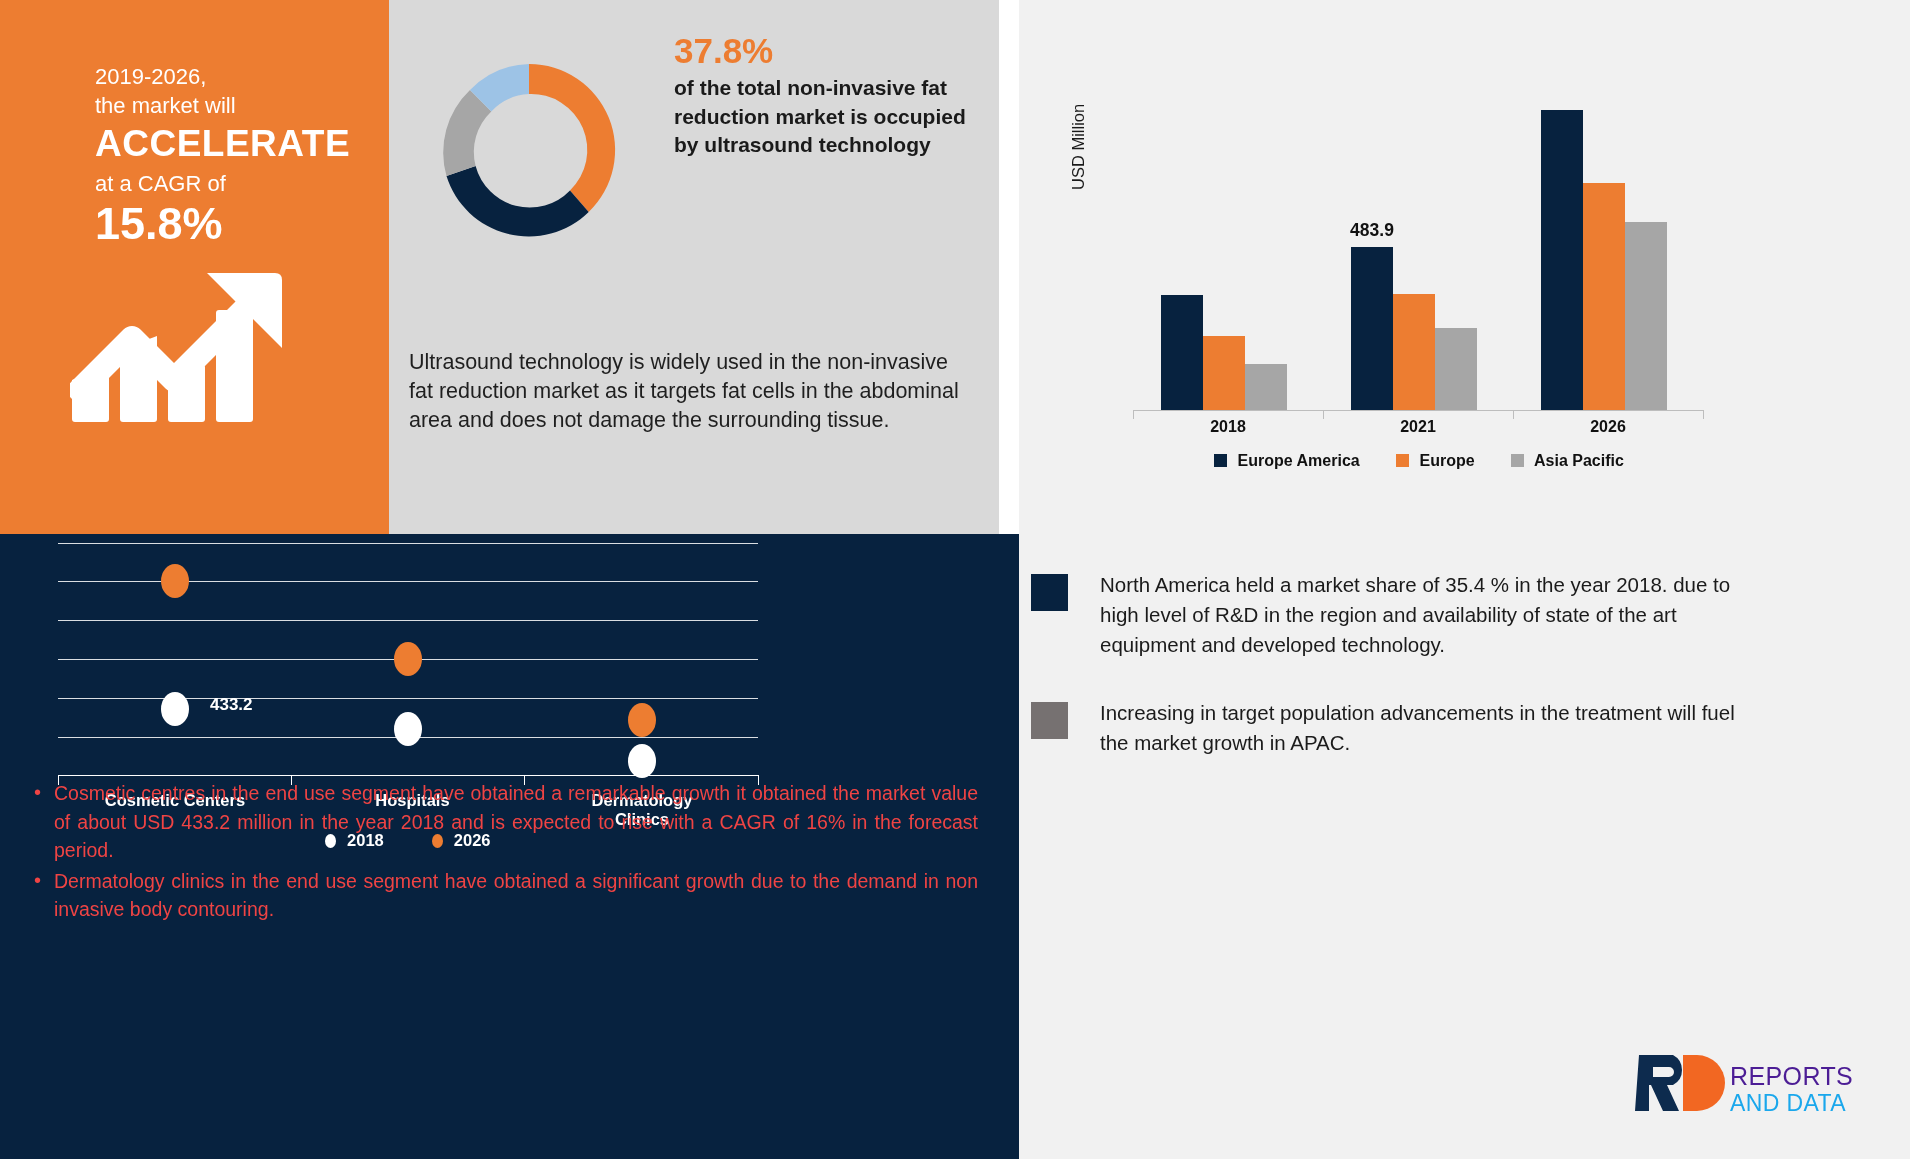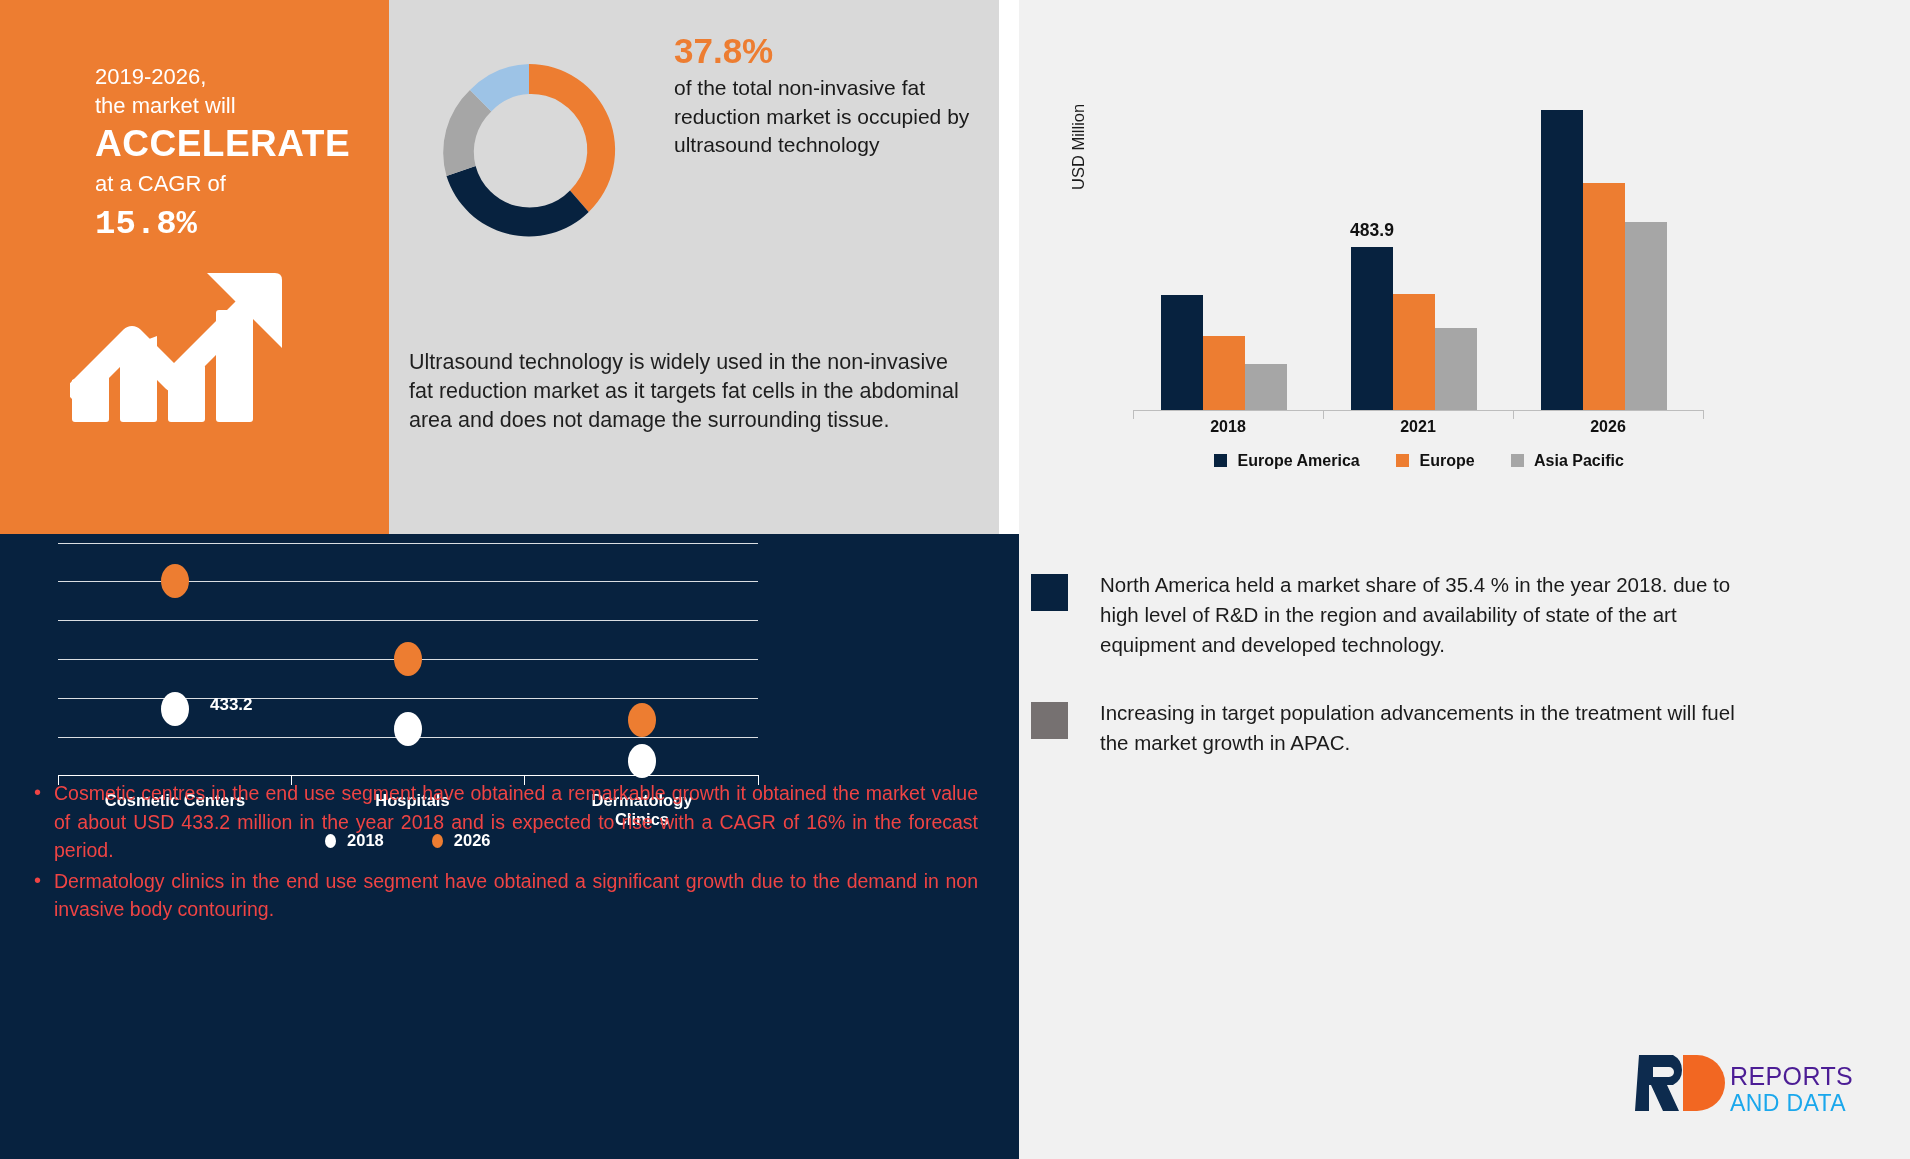--- a/index.html
+++ b/index.html
@@ -13,32 +13,32 @@
 
   
   .panel-accelerate {
     position: absolute; left: 0; top: 0; width: 409px; height: 534px;
     background: #ED7D31;
   }
   .acc-text { position: absolute; left: 95px; top: 62px; width: 300px; color: #ffffff; }
   .acc-line1 { font-size: 22px; line-height: 29px; font-weight: 400; }
   .acc-big   { font-size: 37px; font-weight: 700; letter-spacing: .5px; line-height: 48px; }
   .acc-line3 { font-size: 22px; line-height: 32px; font-weight: 400; }
-  .acc-pct   { font-size: 34px; font-weight: 700; line-height: 48px; font-family: Liberation Mono, monospace; }
+  .acc-pct   { font-size: 45px; font-weight: 700; line-height: 48px; }
   .acc-graphic { position: absolute; left: 70px; top: 262px; width: 230px; height: 160px; }
 
   
   .panel-donut {
     position: absolute; left: 389px; top: 0; width: 610px; height: 548px;
     background: #d9d9d9;
   }
   .donut-wrap { position: absolute; left: 20px; top: 30px; width: 240px; height: 240px; }
   .donut-head { position: absolute; left: 285px; top: 28px; width: 300px; }
   .donut-pct { font-size: 35px; font-weight: 700; color: #ED7D31; line-height: 46px; }
-  .donut-sub { font-size: 21px; font-weight: 400; color: #1a1a1a; line-height: 28.5px; }
+  .donut-sub { font-size: 21px; font-weight: 700; color: #1a1a1a; line-height: 28.5px; }
   .donut-body {
     position: absolute; left: 20px; top: 348px; width: 560px;
     font-size: 21.5px; line-height: 29px; color: #1f1f1f;
   }
 
   
   .panel-dot {
     position: absolute; left: 0; top: 534px; width: 1019px; height: 625px;
     background: #07223f;
   }

